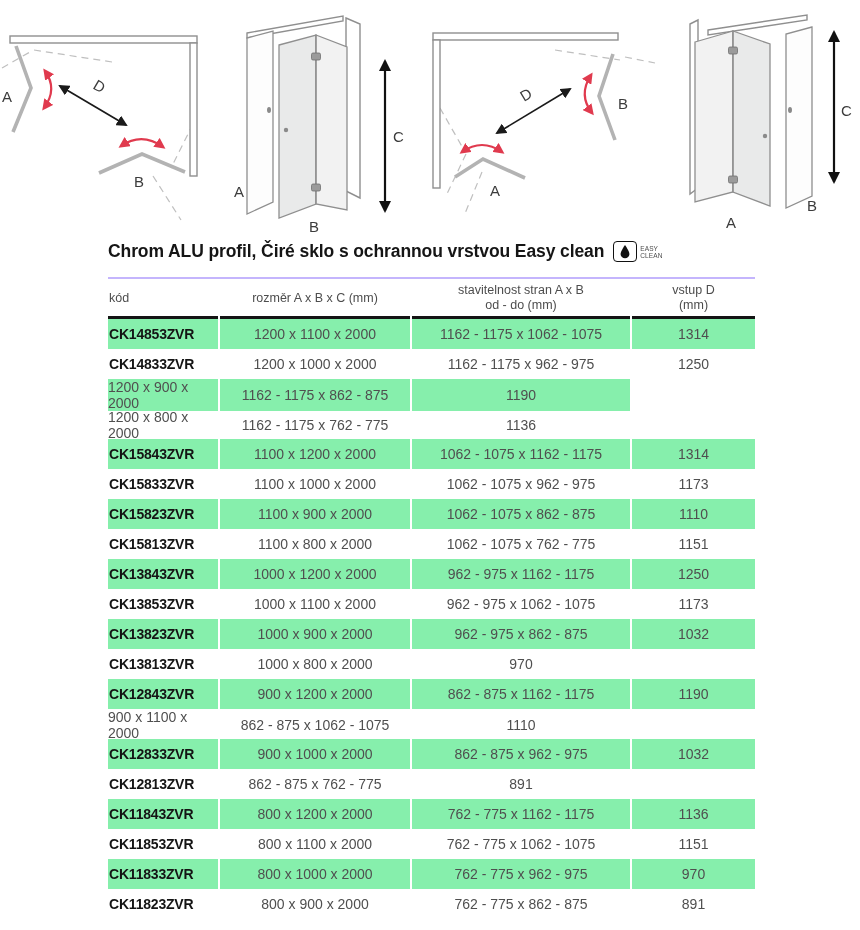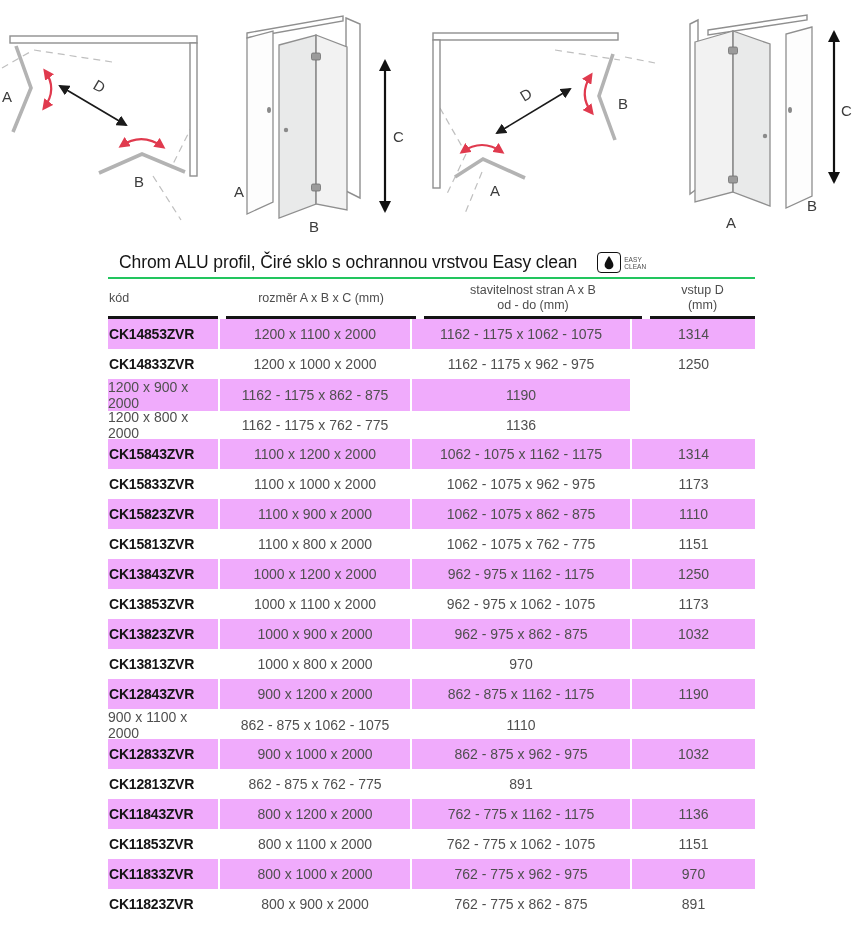--- a/index.html
+++ b/index.html
@@ -18,37 +18,37 @@
   .lbl{font-family:"Liberation Sans",sans-serif;font-size:15px;fill:#3c3c3c;}
   .panelw{fill:#fdfdfd;stroke:#8f8f8f;stroke-width:1.3;}
   .glass{fill:#e9eaea;stroke:#8f8f8f;stroke-width:1.3;}
   .glass2{fill:#f2f2f2;stroke:#8f8f8f;stroke-width:1.3;}
   .hinge{fill:#9b9b9b;stroke:#6e6e6e;stroke-width:.8;}
   .thin{stroke:#8f8f8f;stroke-width:1;}
 
   
   .title-row{position:absolute;left:108px;top:241px;width:647px;
              display:flex;align-items:center;gap:9px;}
-  .title-row h1{margin:11px;font-size:17.5px;font-weight:normal;color:#151515;letter-spacing:-0.1px;}
+  .title-row h1{margin:0;font-size:17.5px;font-weight:bold;color:#151515;letter-spacing:-0.1px;}
   .badge{display:flex;align-items:center;gap:3px;}
   .badge-box{width:24px;height:21px;border:1.7px solid #111;border-radius:4px;
              display:flex;align-items:center;justify-content:center;box-sizing:border-box;}
   .badge-text{display:flex;flex-direction:column;font-size:6.5px;line-height:7px;
               color:#4c4c4c;letter-spacing:0.1px;}
 
   
   .spec-table{position:absolute;left:108px;top:277px;width:647px;}
-  .thead{display:grid;grid-template-columns:110px 190px 218px 1fr;column-gap:8px;
-         border-top:2px solid #22c55e;}
+  .thead{display:grid;grid-template-columns:110px 190px 218px 1fr;column-gap:2px;
+         border-top:2px solid #c4b5fd;}
   .th{border-bottom:3px solid #141414;color:#4d4d4d;font-size:12.5px;line-height:1.2;
       min-height:33px;box-sizing:border-box;padding:4px 0 3px;
       display:flex;flex-direction:column;justify-content:center;align-items:center;text-align:center;}
   .th.first{align-items:flex-start;padding-left:1px;}
   .tr{display:grid;grid-template-columns:110px 190px 218px 1fr;column-gap:2px;height:30px;}
-  .tr.striped .td{background:#f0abfc;}
+  .tr.striped .td{background:#86efac;}
   .td{display:flex;align-items:center;justify-content:center;font-size:14px;color:#4f4f4f;}
   .td.kod{justify-content:flex-start;font-weight:bold;color:#141414;letter-spacing:-0.2px;padding-left:1px;}
 </style>
 </head>
 <body>
 
 <svg id="d1" class="diagram" width="218" height="230" viewBox="0 0 218 230">
   <defs>
     <marker id="bk1" markerUnits="userSpaceOnUse" markerWidth="11" markerHeight="11" refX="9" refY="5.5" orient="auto-start-reverse">
         <path d="M0,0L11,5.5L0,11Z" fill="#1a1a1a"></path>

